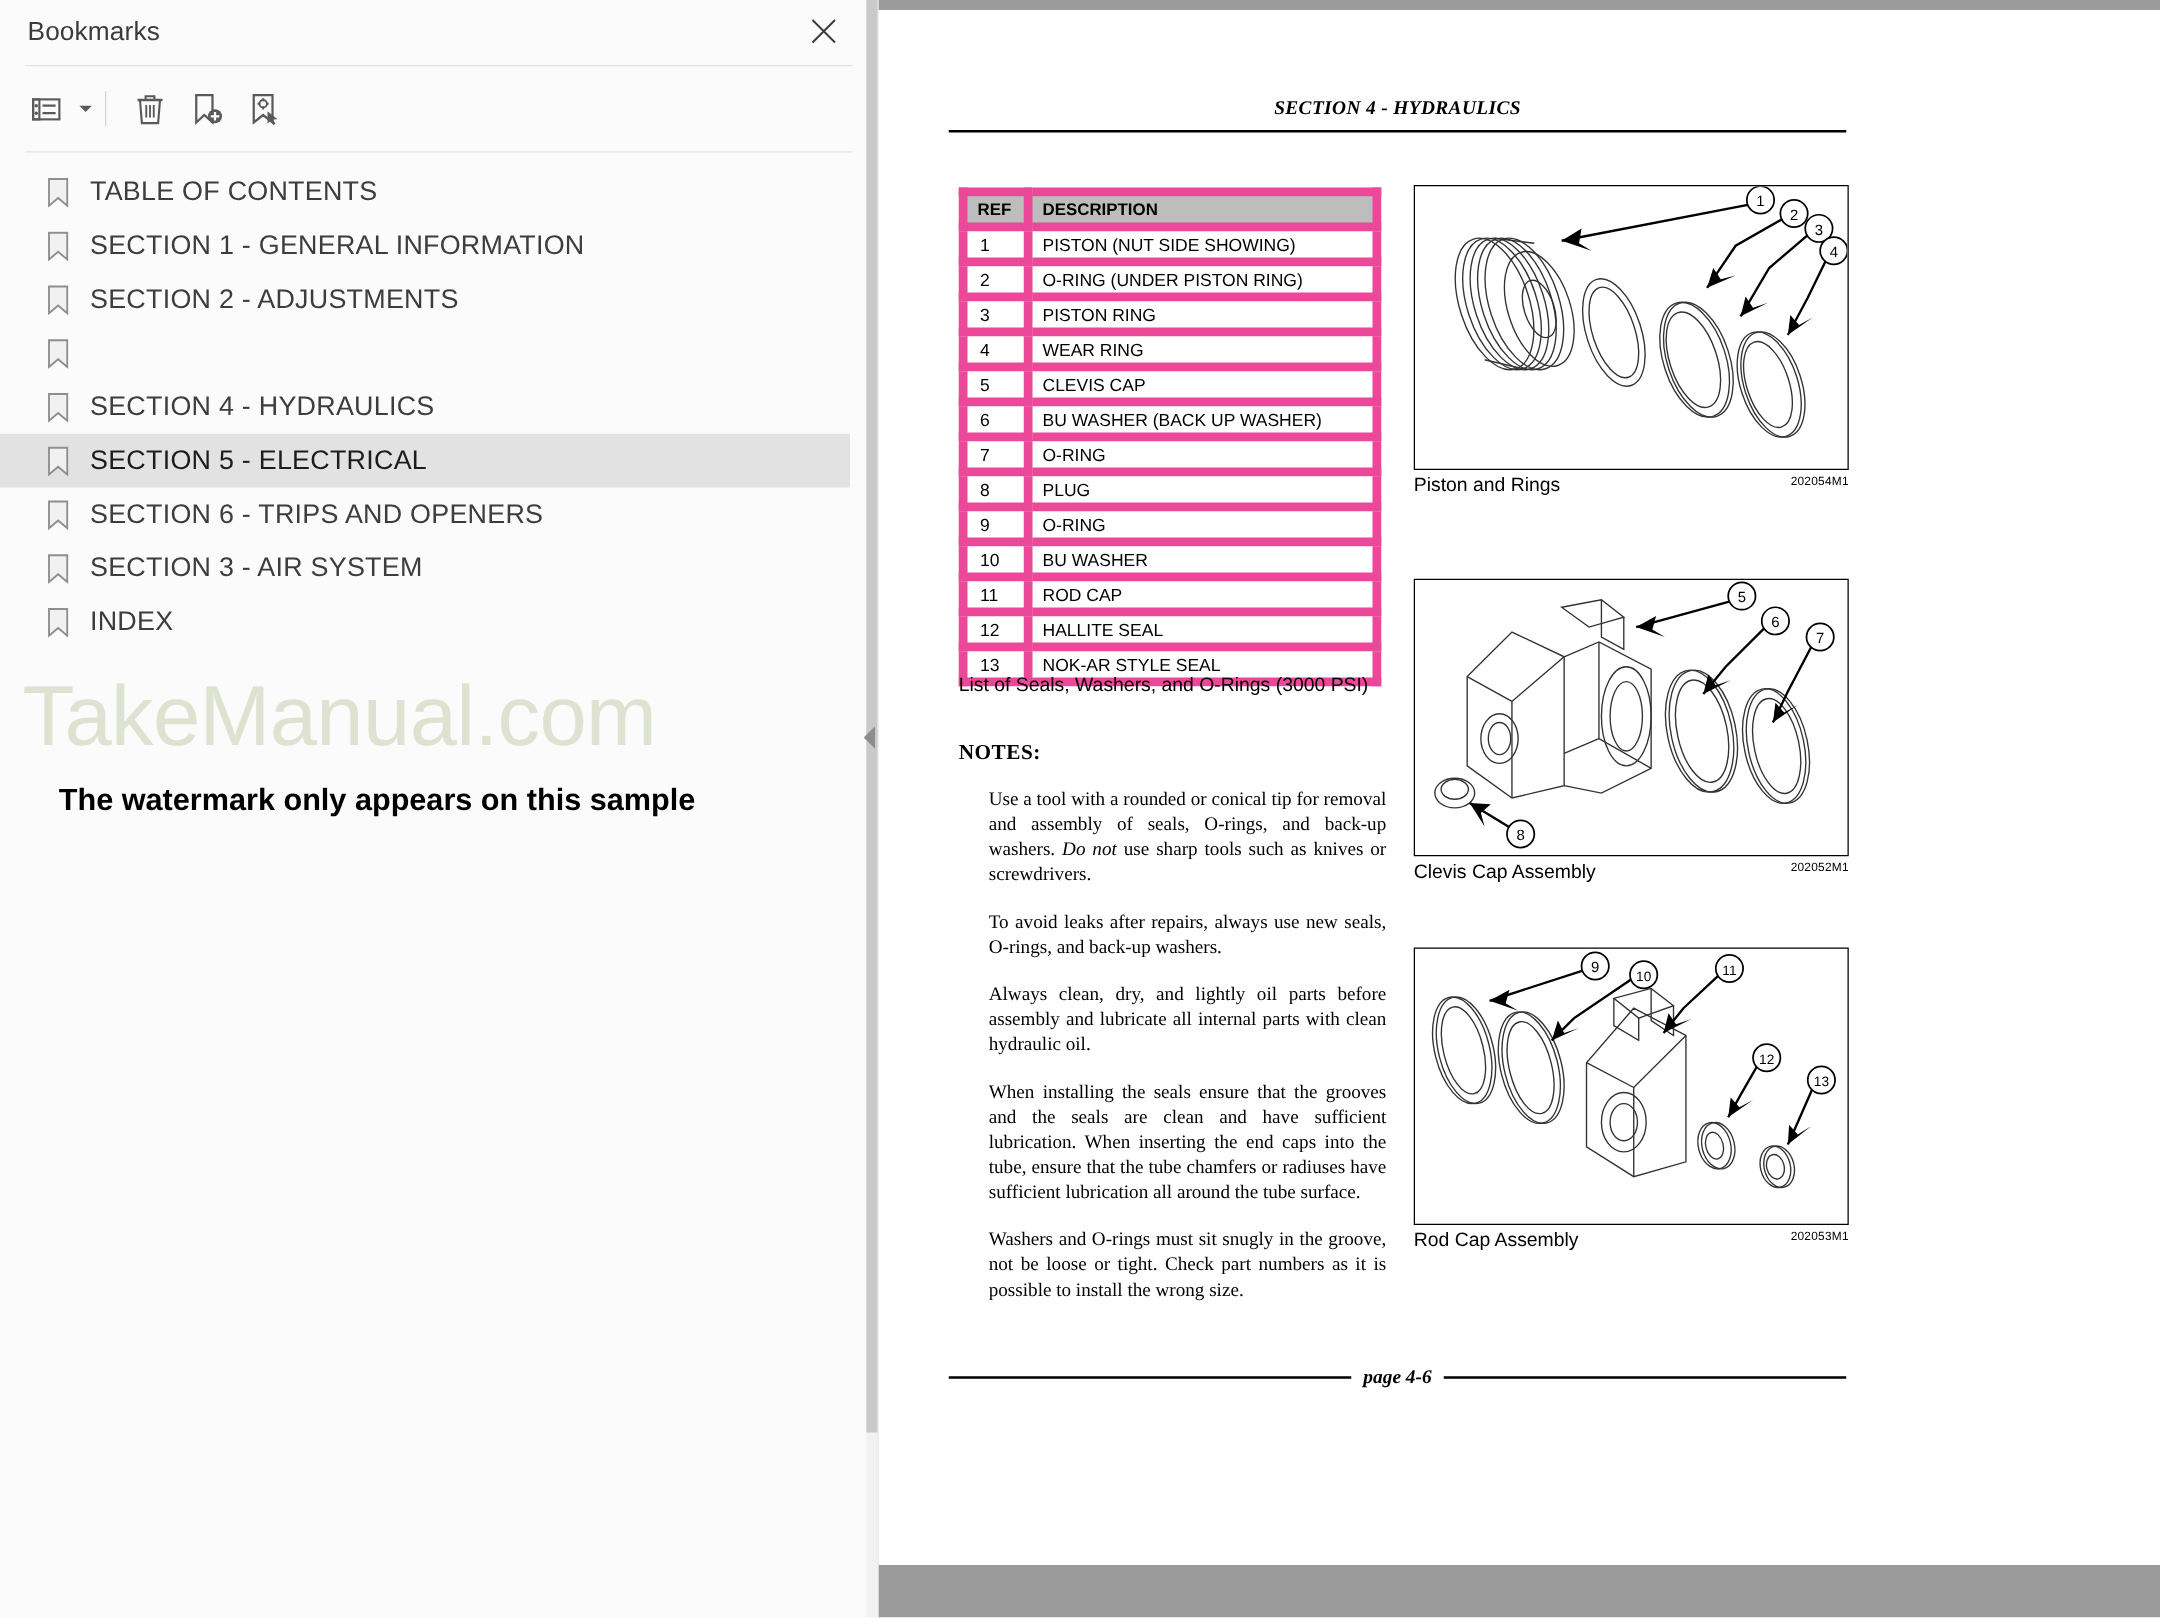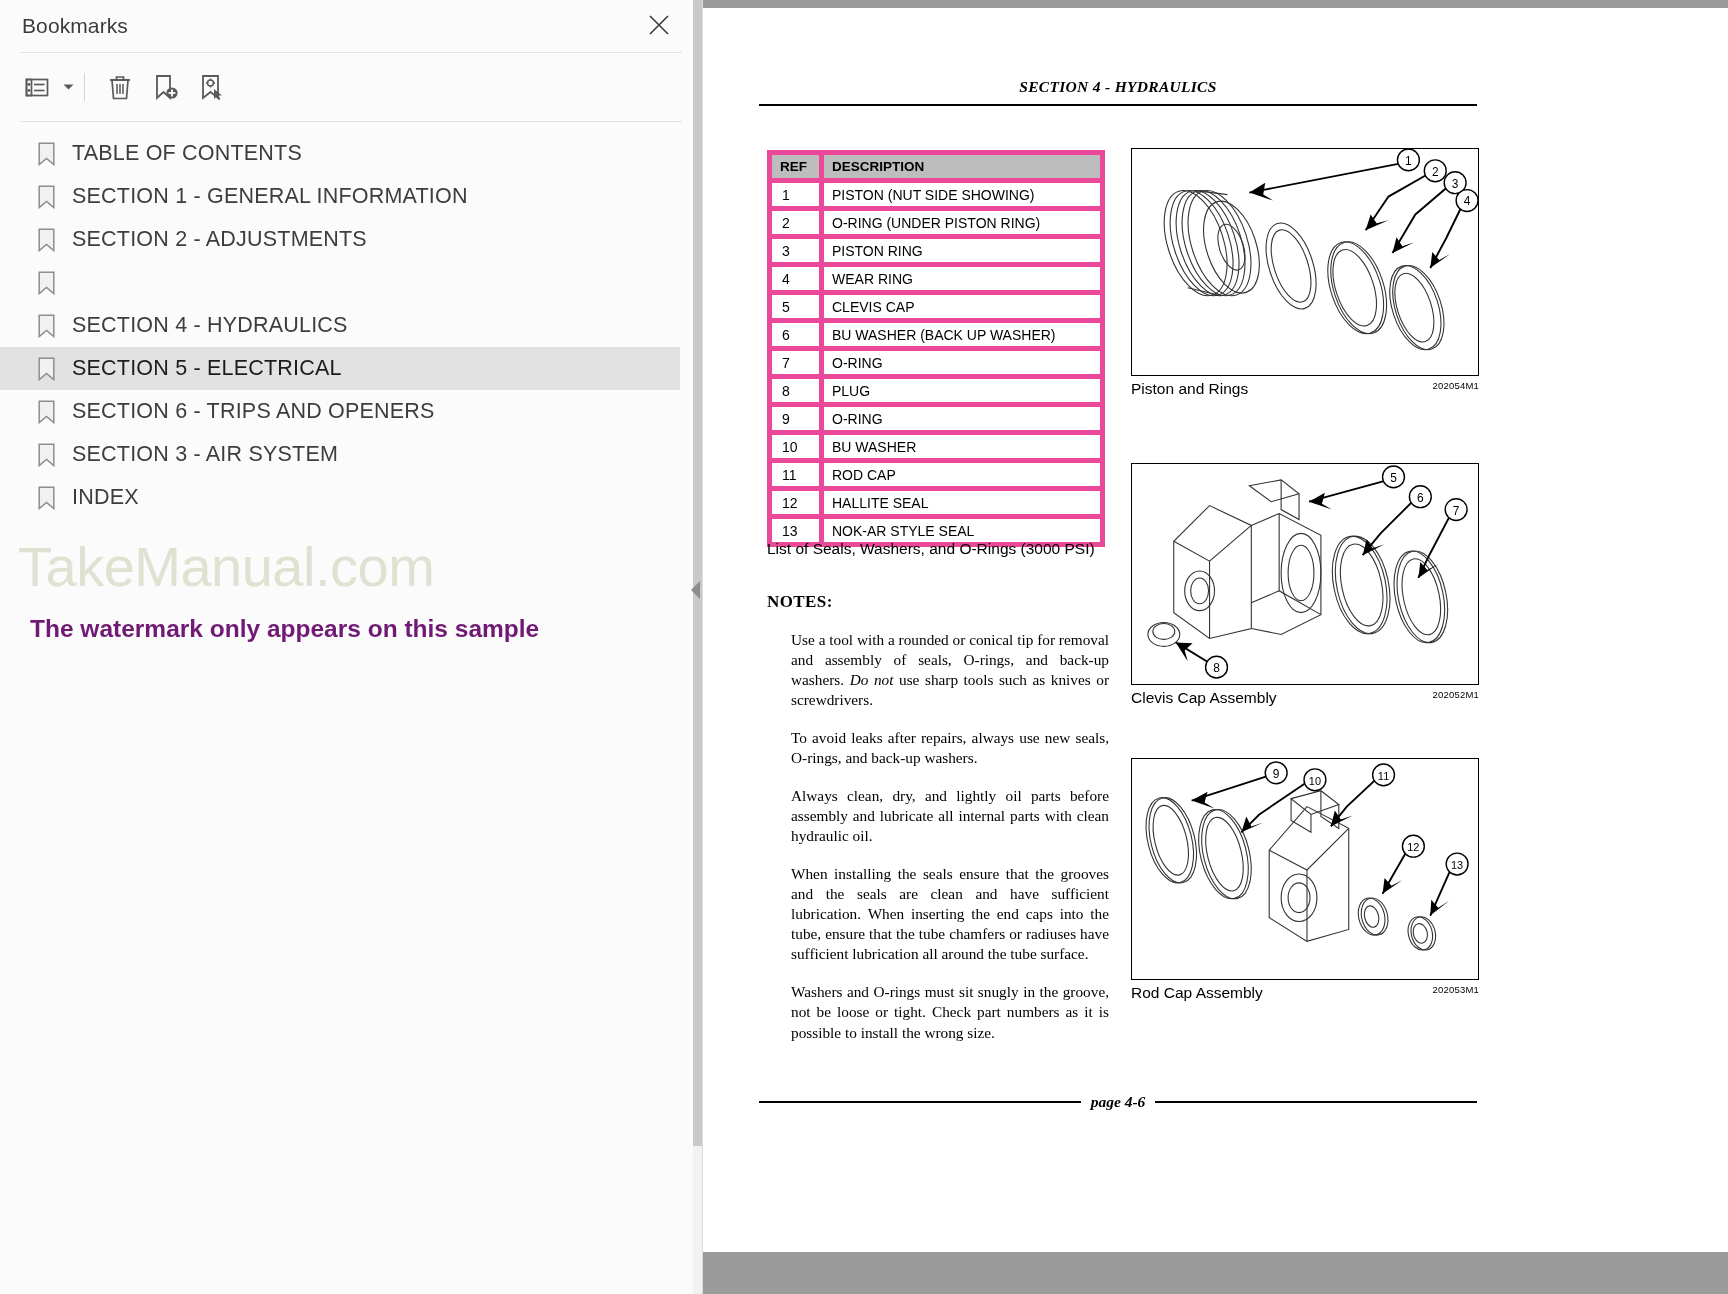--- a/index.html
+++ b/index.html
@@ -76,27 +76,27 @@
 
   
   .watermark {
     position: absolute;
     left: 18px; top: 538px;
     width: 660px;
     z-index: 1;
     pointer-events: none;
   }
   .wm-main {
-    font-size: 56px; color: #dde3d0; font-weight: 400;
+    font-size: 68px; color: #dde3d0; font-weight: 400;
     letter-spacing: -0.5px; line-height: 1.05;
     white-space: nowrap;
   }
   .wm-sub {
-    font-size: 24.5px; color: #701a75; font-weight: 700;
-    margin-top: 18px; margin-left: 12px;
+    font-size: 24.5px; color: #000000; font-weight: 700;
+    margin-top: 18px; margin-left: 29px;
     white-space: nowrap;
   }
 
   
   .collapse-handle {
     position: absolute; right: -1px; top: 570px;
     width: 14px; height: 40px;
     display: flex; align-items: center; justify-content: center;
     cursor: pointer; z-index: 4;
   }
@@ -148,21 +148,21 @@
   }
 
   
   .parts-table {
     position: absolute; left: 64px; top: 142px;
     width: 338px;
     border-collapse: collapse;
     table-layout: fixed;
   }
   .parts-table th, .parts-table td {
-    border: 5px solid #ec4899;
+    border: 7px solid #ec4899;
     font-size: 14px;
     font-family: "Liberation Sans", sans-serif;
     height: 28px;
     padding: 0 8px;
     color: #000;
     text-align: left;
     vertical-align: middle;
   }
   .parts-table th { background: #bdbdbd; font-weight: bold; font-size: 13.5px;}
   .parts-table col.c-ref { width: 52px; }

